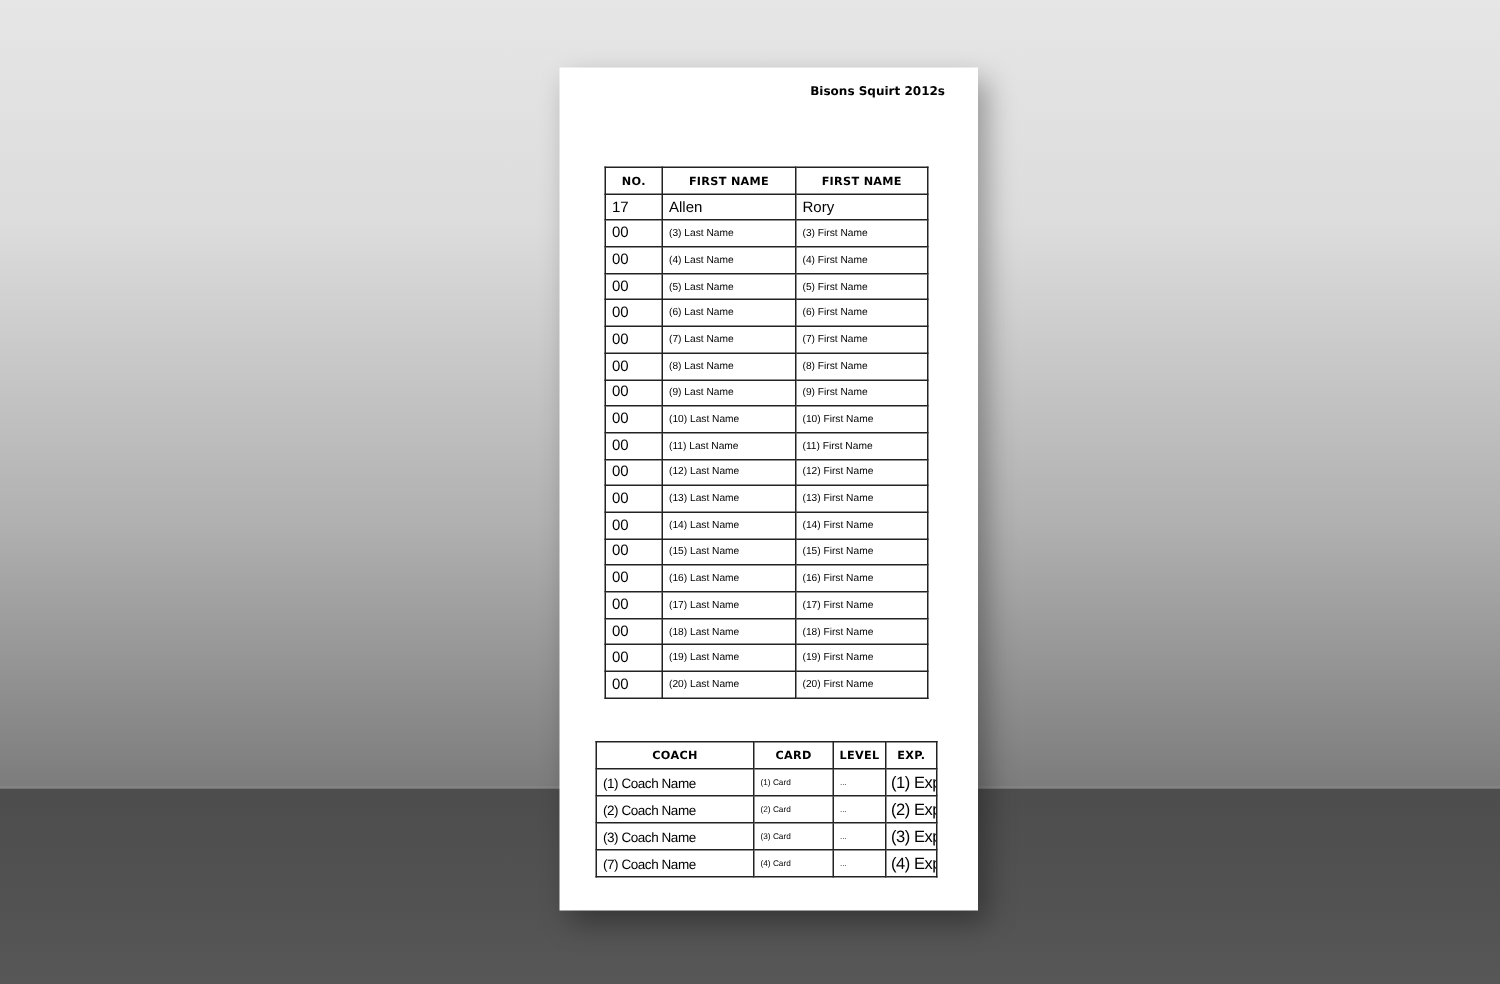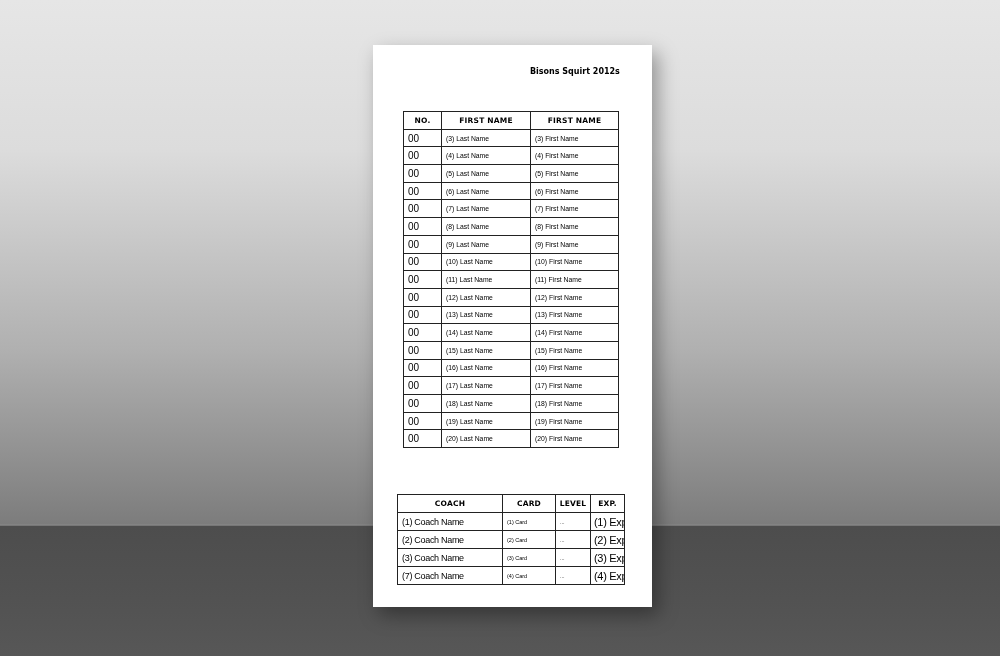--- a/index.html
+++ b/index.html
@@ -11,23 +11,24 @@
     .wall-floor-line {
       position: absolute; left: 0; top: 524px; width: 1000px; height: 2px;
       background: #8a8a8a; opacity: 0.5;
     }
     .page {
       position: absolute; left: 373px; top: 45px; width: 279px; height: 562px;
       background: #ffffff;
       box-shadow: 6px 8px 18px rgba(0,0,0,0.35);
     }
     .title {
-      position: absolute; left: 530px; top: 67px; width: 100px;
+      position: absolute; left: 530px; top: 56px; width: 100px;
       font-family: "DejaVu Sans", sans-serif; font-weight: bold; font-size: 8px; color: #000;
       white-space: nowrap;
+      text-align: right;
     }
     table { border-collapse: collapse; position: absolute; table-layout: fixed; }
     td, th { border: 1.5px solid #222; padding: 0 0 0 4px; color: #000; overflow: hidden; white-space: nowrap; }
     th {
       font-family: "DejaVu Sans", sans-serif; font-weight: bold; font-size: 7.5px;
       text-align: center; padding: 0; letter-spacing: 0.2px; margin-top: 36px;
     }
     .roster { left: 403px; top: 111px; width: 215px; }
     .roster tr { height: 17.7px; }
     .roster .c-no { width: 38px; }
@@ -62,20 +63,25 @@
     </colgroup>
   <thead>
     <tr>
       <th>NO.</th>
       <th>FIRST NAME</th>
       <th>FIRST NAME</th>
     </tr>
   </thead>
   <tbody id="roster-body">
       <tr>
+        <td class="big">17</td>
+        <td class="big">Allen</td>
+        <td class="big">Rory</td>
+      </tr>
+      <tr>
         <td class="big">00</td>
         <td class="small">(3) Last Name</td>
         <td class="small">(3) First Name</td>
       </tr>
       <tr>
         <td class="big">00</td>
         <td class="small">(4) Last Name</td>
         <td class="small">(4) First Name</td>
       </tr>
       <tr>

